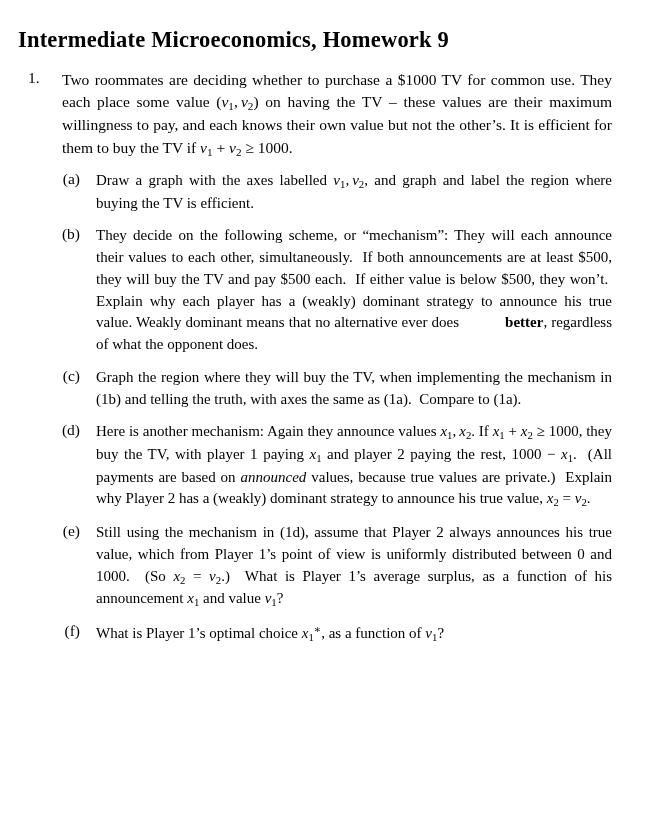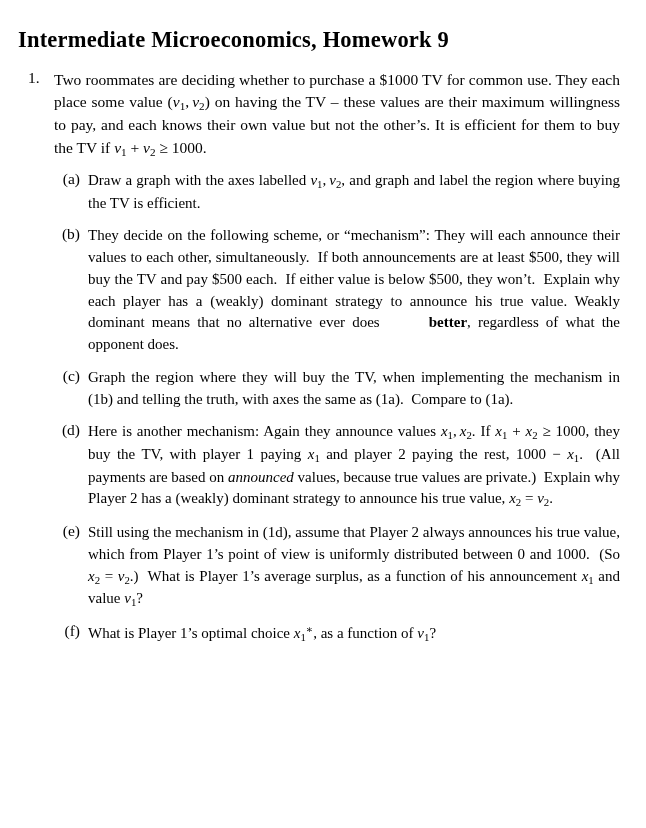--- a/index.html
+++ b/index.html
@@ -42,21 +42,21 @@
     position: absolute;
     left: 12px;
     top: 0;
     font-size: 15.5px;
   }
   .para {
     font-size: 15.5px;
     line-height: 1.44;
     text-align: justify;
     text-justify: inter-word;
-    margin: 0;
+    margin: 8px;
   }
   ol.sub-list {
     list-style: none;
     margin: 10px 0 0 0;
     padding: 0;
   }
   .subitem {
     position: relative;
     padding-left: 34px;
     margin-bottom: 11px;

